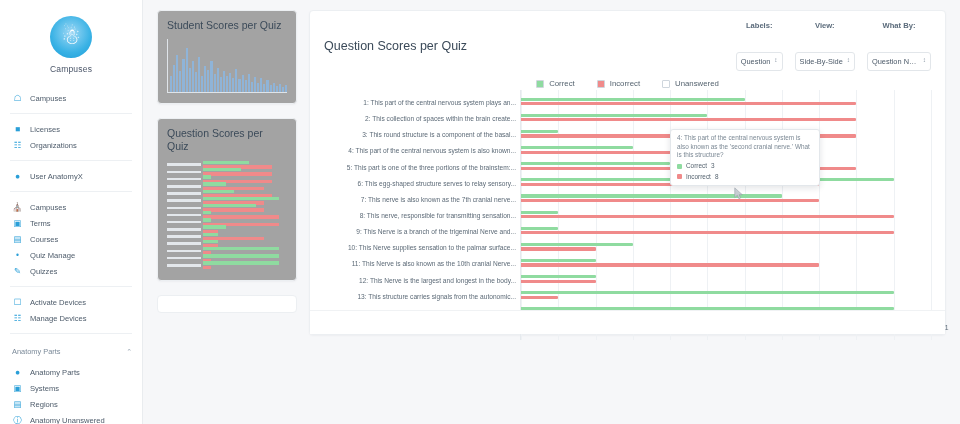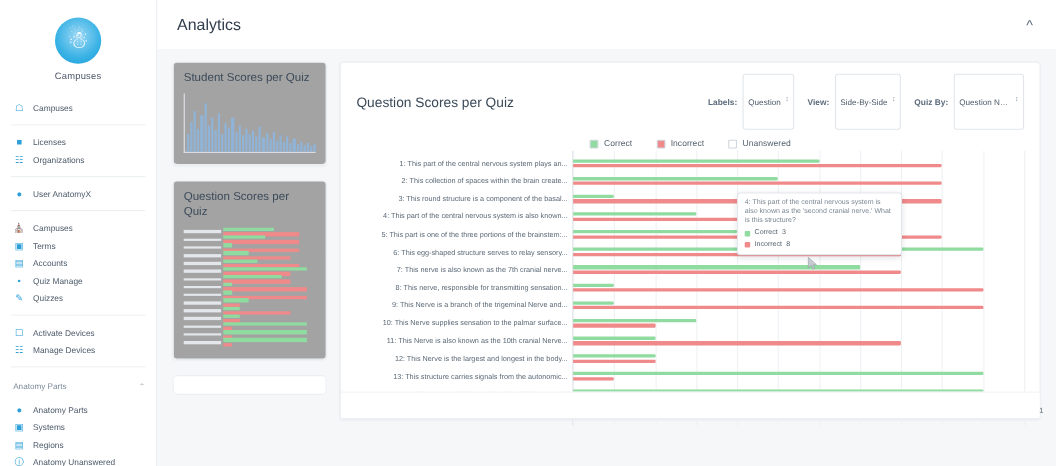--- a/index.html
+++ b/index.html
@@ -179,33 +179,33 @@
   .chart-head {
     display: flex;
     align-items: center;
     justify-content: space-between;
   }
   .chart-title {
     font-size: 12.5px;
     color: #3b4a59;
   }
   .controls { display: flex; align-items: center; gap: 12px; }
-  .ctl { display: flex; align-items: center; gap: 5px; }
+  .ctl { display: flex; align-items: center; gap: 22px; flex-direction: column; }
   .ctl-label {
     font-size: 7.6px;
     color: #5b6b7b;
     font-weight: bold;
   }
   .ctl-select {
     display: flex;
     align-items: flex-start;
     gap: 4px;
     border: 1px solid #e2e6ea;
     border-radius: 3px;
-    padding: 20px 4px;
+    padding: 4px 4px;
     font-size: 7.4px;
     color: #4b5968;
     background: #fff;
     cursor: pointer;
     max-width: 64px;
   }
   .ctl-select span.v { white-space: nowrap; overflow: hidden; text-overflow: ellipsis; }
   .ctl-select .updown { font-size: 6.5px; color: #8b98a6; line-height: .9; }
 
   .legend {
@@ -349,21 +349,21 @@
       <div class="nav-item">
         <span class="nav-ico">⛪</span>
         <span class="nav-label">Campuses</span>
       </div>
       <div class="nav-item">
         <span class="nav-ico">▣</span>
         <span class="nav-label">Terms</span>
       </div>
       <div class="nav-item">
         <span class="nav-ico">▤</span>
-        <span class="nav-label">Accounts</span>
+        <span class="nav-label">Courses</span>
       </div>
       <div class="nav-item">
         <span class="nav-ico">•</span>
         <span class="nav-label">Quiz Manage</span>
       </div>
       <div class="nav-item">
         <span class="nav-ico">✎</span>
         <span class="nav-label">Quizzes</span>
       </div>
     </div>
@@ -402,24 +402,20 @@
         <span class="nav-ico">ⓘ</span>
         <span class="nav-label">Anatomy Unanswered</span>
       </div>
 
     </div>
 
   </aside>
 
   <section class="main">
 
-    <div class="topbar">
-      <h1 class="page-title">Analytics</h1>
-      <span class="collapse-caret">^</span>
-    </div>
 
     <div class="content">
 
       <div class="thumbs">
         <div class="thumb-card">
           <div class="thumb-title">Student Scores per Quiz</div>
           <div class="mini-bars" id="mini-bars">
               <i style="height: 30%;"></i>
               <i style="height: 52%;"></i>
               <i style="height: 70%;"></i>
@@ -585,21 +581,21 @@
               </div>
             </div>
             <div class="ctl">
               <span class="ctl-label">View:</span>
               <div class="ctl-select">
                 <span class="v">Side-By-Side</span>
                 <span class="updown">↕</span>
               </div>
             </div>
             <div class="ctl">
-              <span class="ctl-label">Quiz By:</span>
+              <span class="ctl-label">What By:</span>
               <div class="ctl-select">
                 <span class="v">Question Number</span>
                 <span class="updown">↕</span>
               </div>
             </div>
           </div>
         </div>
 
         <div class="legend">
           <div class="legend-item">

